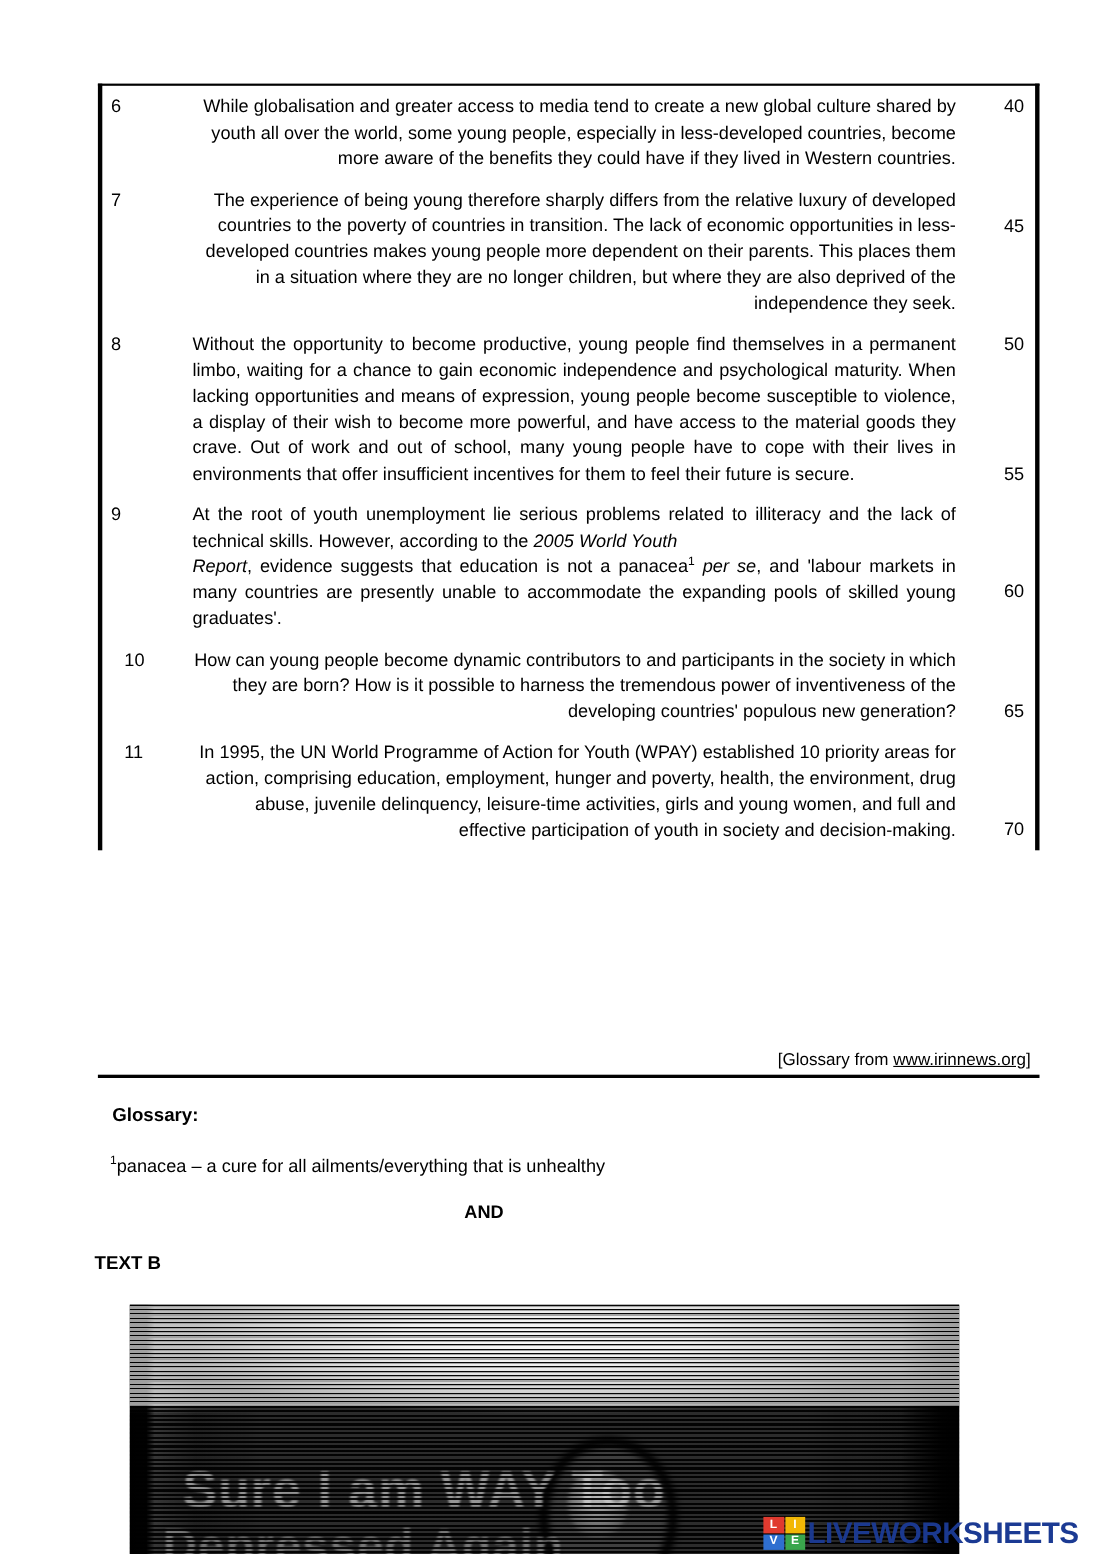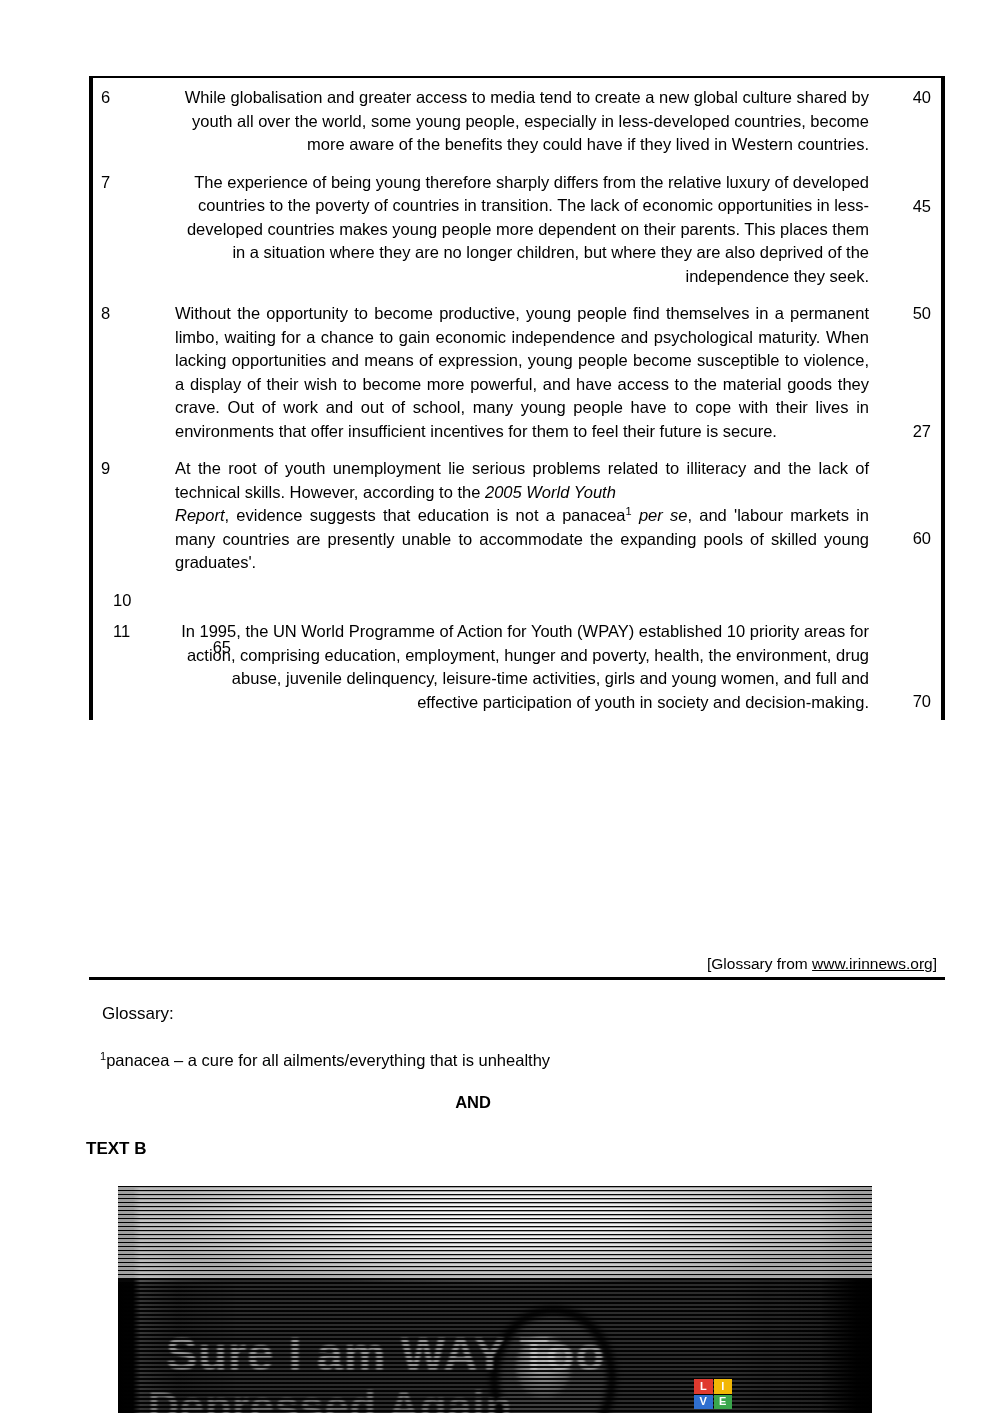--- a/index.html
+++ b/index.html
@@ -98,21 +98,21 @@
     height: 3px;
     background: #000;
   }
 
   
   .glossary-title {
     position: absolute;
     left: 102px;
     top: 1004px;
     font-size: 17px;
-    font-weight: normal;
+    font-weight: bold;
   }
   .glossary-entry {
     position: absolute;
     left: 100px;
     top: 1051px;
     font-size: 16.5px;
   }
   .glossary-entry sup {
     font-size: 11px;
     vertical-align: super;
@@ -120,21 +120,20 @@
   }
 
   .and-label {
     position: absolute;
     left: 0;
     top: 1093px;
     width: 880px;
     text-align: center;
     font-size: 16.5px;
     font-weight: bold;
-    margin-left: 33px;
   }
   .textb-label {
     position: absolute;
     left: 86px;
     top: 1139px;
     font-size: 17px;
     font-weight: bold;
   }
 
   
@@ -287,34 +286,35 @@
     <div class="para-lines">
       <span class="lnum" style="top:32px">45</span>
     </div>
   </div>
 
   <div class="para-row">
     <div class="para-num">8</div>
     <div class="para-body">Without the opportunity to become productive, young people find themselves in a permanent limbo, waiting for a chance to gain economic independence and psychological maturity. When lacking opportunities and means of expression, young people become susceptible to violence, a display of their wish to become more powerful, and have access to the material goods they crave. Out of work and out of school, many young people have to cope with their lives in environments that offer insufficient incentives for them to feel their future is secure.</div>
     <div class="para-lines">
       <span class="lnum" style="top:8px">50</span>
-      <span class="lnum" style="top:126px">27</span>
+      <span class="lnum" style="top:126px">55</span>
     </div>
   </div>
 
   <div class="para-row">
     <div class="para-num">9</div>
     <div class="para-body" id="para9-body"><span>At the root of youth unemployment lie serious problems related to illiteracy and the lack of technical skills. However, according to the </span><em class="it">2005 World Youth</em><br><em class="it">Report</em><span>, evidence suggests that education is not a panacea</span><sup class="fn">1</sup><span> </span><em class="it">per se</em><span>, and 'labour markets in many countries are presently unable to accommodate the expanding pools of skilled young graduates'.</span></div>
     <div class="para-lines">
       <span class="lnum" style="top:78px">60</span>
     </div>
   </div>
 
   <div class="para-row">
     <div class="para-num indent">10</div>
+    <div class="para-body nojust">How can young people become dynamic contributors to and participants in the society in which they are born? How is it possible to harness the tremendous power of inventiveness of the developing countries' populous new generation?</div>
     <div class="para-lines">
       <span class="lnum" style="top:55px">65</span>
     </div>
   </div>
 
   <div class="para-row">
     <div class="para-num indent">11</div>
     <div class="para-body nojust">In 1995, the UN World Programme of Action for Youth (WPAY) established 10 priority areas for action, comprising education, employment, hunger and poverty, health, the environment, drug abuse, juvenile delinquency, leisure-time activities, girls and young women, and full and effective participation of youth in society and decision-making.</div>
     <div class="para-lines">
       <span class="lnum" style="top:78px">70</span>
@@ -350,13 +350,14 @@
   <div class="scanlines-top"></div>
 </div>
 
 <div class="lws">
   <div class="lws-logo">
     <span id="lws-l" style="background: rgb(224, 58, 47);">L</span>
     <span id="lws-i" style="background: rgb(242, 183, 5);">I</span>
     <span id="lws-v" style="background: rgb(47, 111, 208);">V</span>
     <span id="lws-e" style="background: rgb(58, 166, 76);">E</span>
   </div>
+  <div class="lws-word"><span class="seg-dim" style="color: rgb(27, 58, 147);">LIVEWORK</span><span style="color: rgb(27, 58, 147);">SHEETS</span></div>
 </div>
 
 </body></html>

